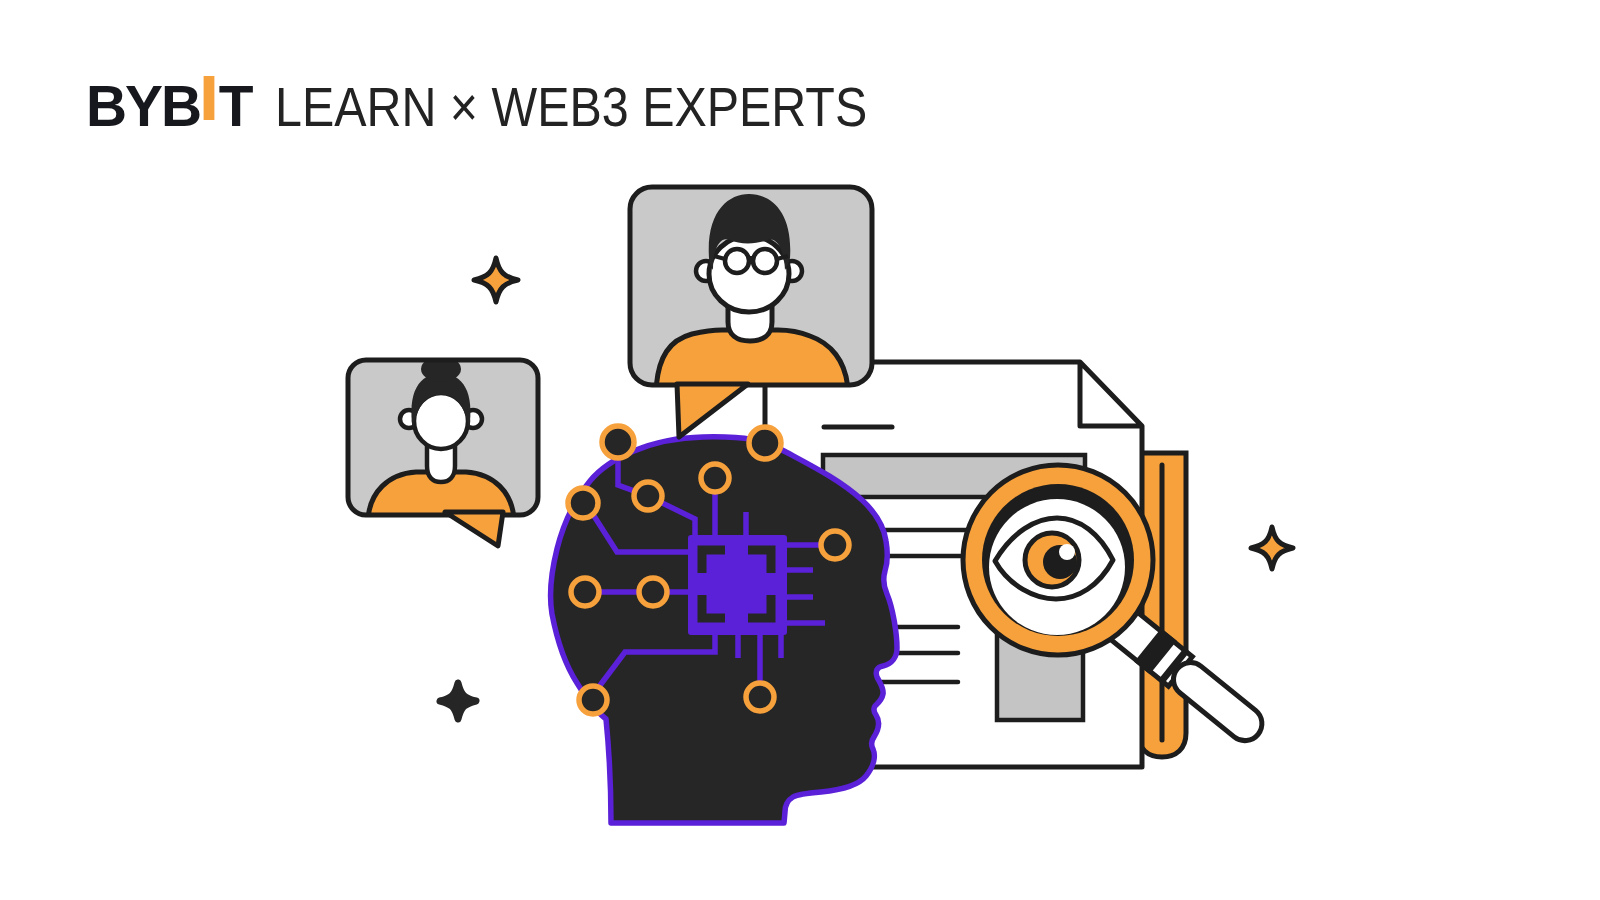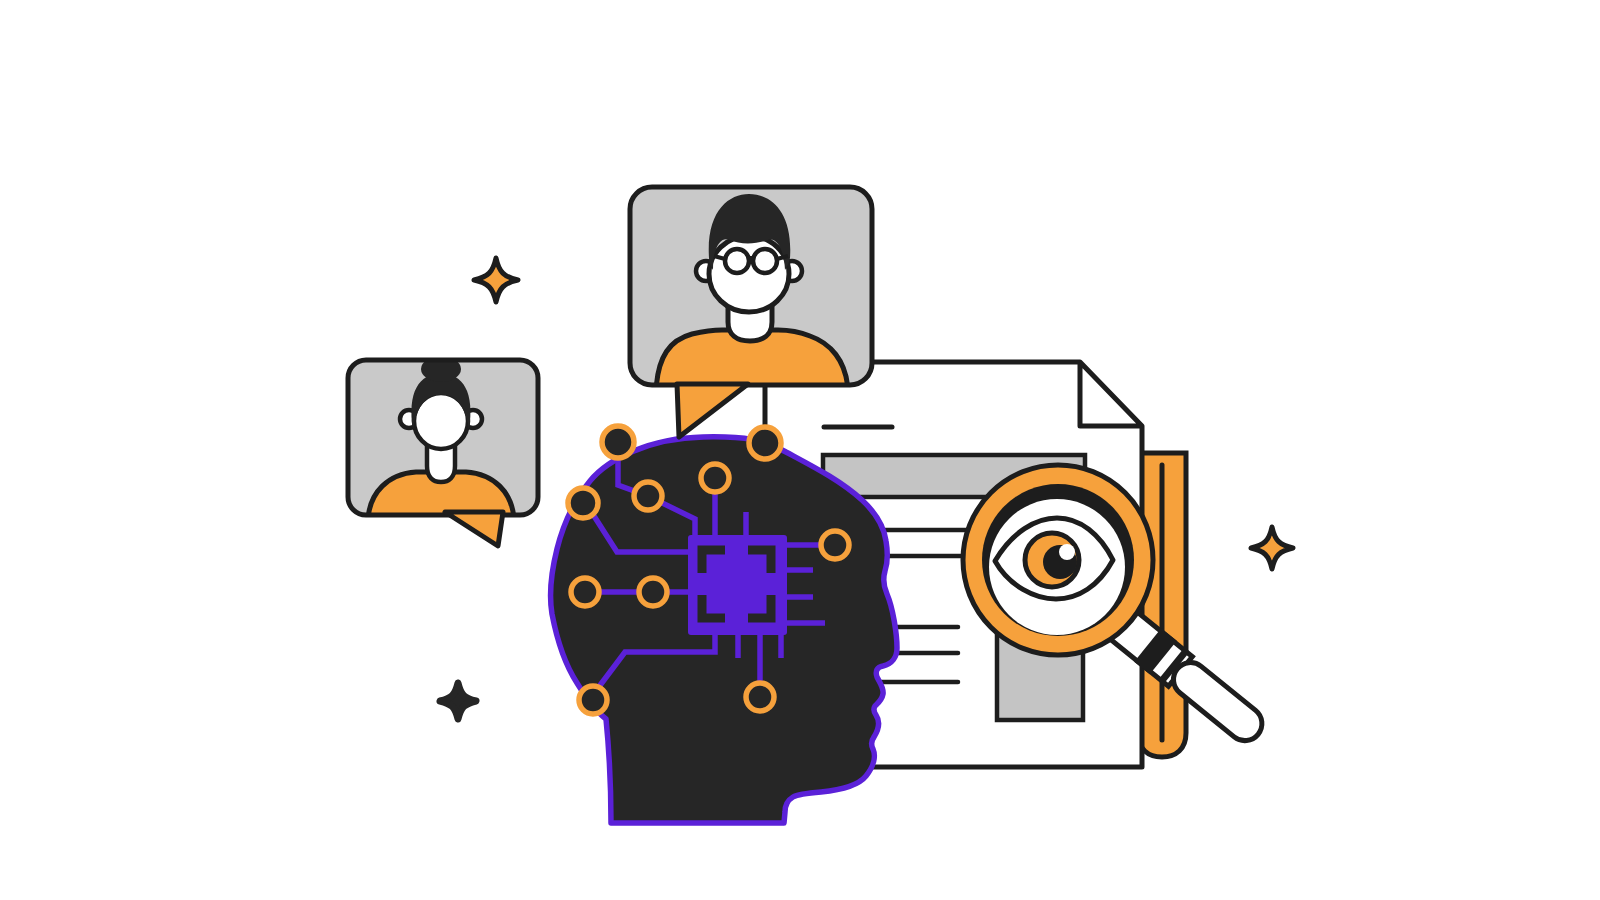--- a/index.html
+++ b/index.html
@@ -40,20 +40,28 @@
   .f-ik{fill:var(--ink);} .f-no{fill:none;}
   
   .s-ik{stroke:var(--ink);} .s-or{stroke:var(--orange);} .s-pu{stroke:var(--purple);}
   .s-dk{stroke:var(--dark);}
 </style>
 </head>
 <body>
 
 <div class="stage">
 
+  <header class="brand">
+    <div class="logo">
+      <span>BYB</span>
+      <span class="logo-bar"></span>
+      <span>T</span>
+    </div>
+    <div class="tagline">LEARN × WEB3 EXPERTS</div>
+  </header>
 
   <svg class="illu" width="1600" height="900" viewBox="0 0 1600 900">
     <defs>
       <clipPath id="clip-bubble-large">
           <rect x="630" y="187" width="242" height="198" rx="22"></rect>
         </clipPath>
       <clipPath id="clip-bubble-small">
           <rect x="348" y="360" width="190" height="155" rx="18"></rect>
         </clipPath>
     </defs>

